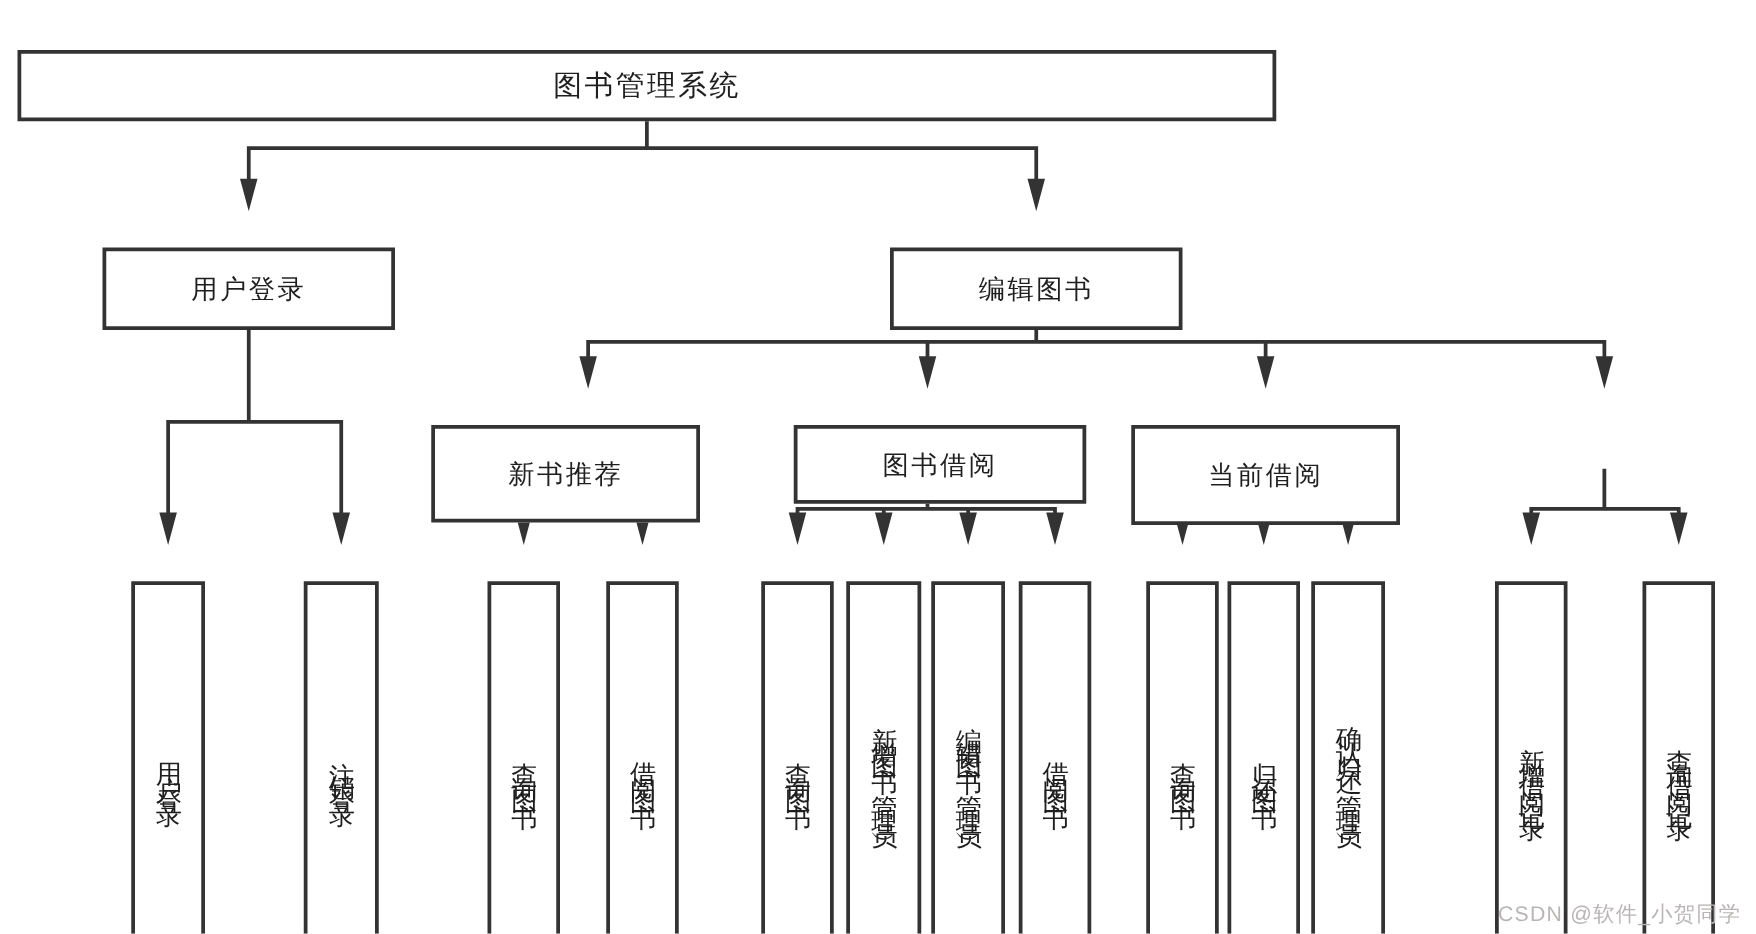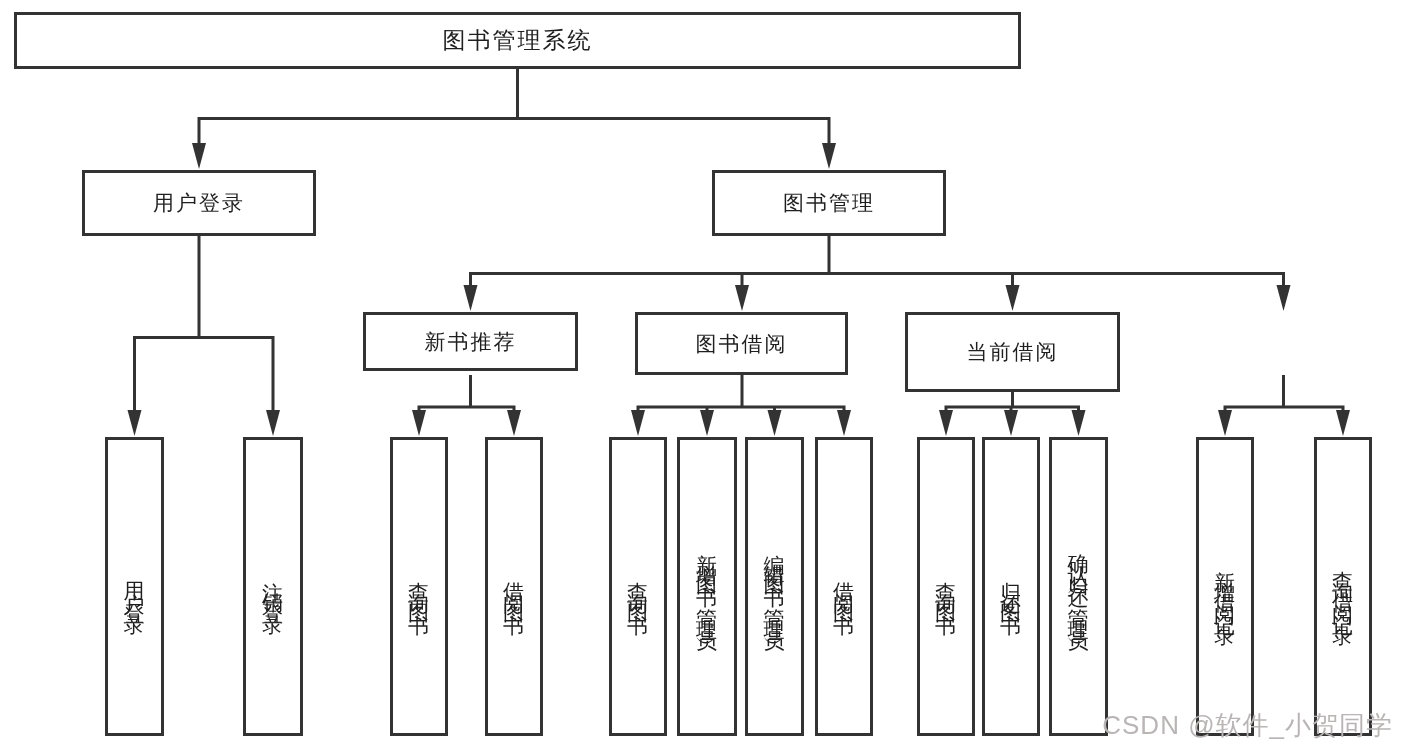--- a/index.html
+++ b/index.html
@@ -5,34 +5,35 @@
   html,body{margin:0;padding:0;background:#ffffff;}
   #canvas{
     position:relative;width:1405px;height:747px;background:#ffffff;
     font-family:"Liberation Sans",sans-serif;overflow:hidden;
   }
   #wires{position:absolute;left:0;top:0;width:1405px;height:747px;}
   .box{
     position:absolute;box-sizing:border-box;border:3px solid #333333;background:#ffffff;
     display:flex;align-items:center;justify-content:center;
     color:#1f1f1f;
+    margin-top:28px;
   }
   .hlabel{font-size:21px;letter-spacing:2px;white-space:nowrap;}
   .root .hlabel{font-size:23px;}
   .leaf{
     writing-mode:vertical-rl;
   }
   .vlabel{
     writing-mode:vertical-rl;
     font-size:21px;letter-spacing:11px;line-height:1.1;
     white-space:nowrap;
   }
   .watermark{
     position:absolute;right:12px;bottom:4px;
-    font-size:26px;letter-spacing:1px;color:#b9b5b5;white-space:nowrap;
+    font-size:17px;letter-spacing:1px;color:#b9b5b5;white-space:nowrap;
   }
 </style>
 </head>
 <body>
 
 <div id="canvas">
 
   <svg id="wires" viewBox="0 0 1405 747" xmlns="http://www.w3.org/2000/svg">
     <g stroke="#333333" stroke-width="3" fill="none">
 
@@ -74,27 +75,27 @@
   </svg>
 
   <div class="box root" style="left:14px;top:12px;width:1007px;height:57px">
     <span class="hlabel">图书管理系统</span>
   </div>
 
   <div class="box" style="left:82px;top:170px;width:234px;height:66px">
     <span class="hlabel">用户登录</span>
   </div>
   <div class="box" style="left:712px;top:170px;width:234px;height:66px">
-    <span class="hlabel">图书管理</span>
+    <span class="hlabel">编辑图书</span>
   </div>
 
-  <div class="box" style="left:363px;top:312px;width:215px;height:59px">
+  <div class="box" style="left:345px;top:312px;width:215px;height:78px">
     <span class="hlabel">新书推荐</span>
   </div>
-  <div class="box" style="left:635px;top:312px;width:213px;height:63px">
+  <div class="box" style="left:635px;top:312px;width:234px;height:63px">
     <span class="hlabel">图书借阅</span>
   </div>
   <div class="box" style="left:905px;top:312px;width:215px;height:80px">
     <span class="hlabel">当前借阅</span>
   </div>
 
   <div class="box leaf" style="left:105px;top:437px;width:59px;height:299px">
     <span class="vlabel">用户登录</span>
   </div>
   <div class="box leaf" style="left:243px;top:437px;width:60px;height:299px">

